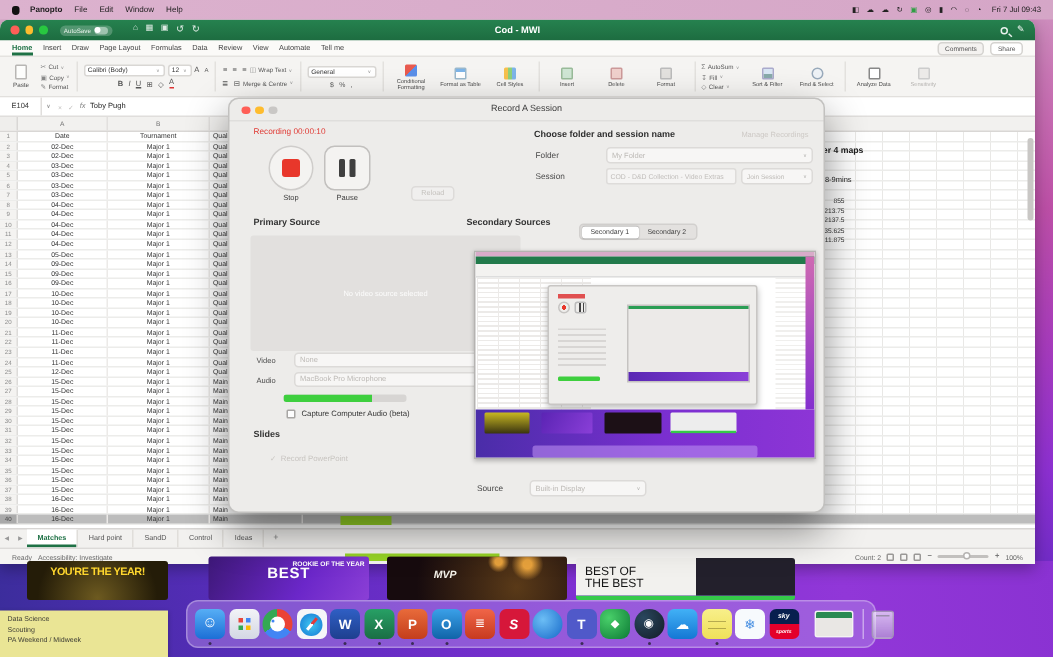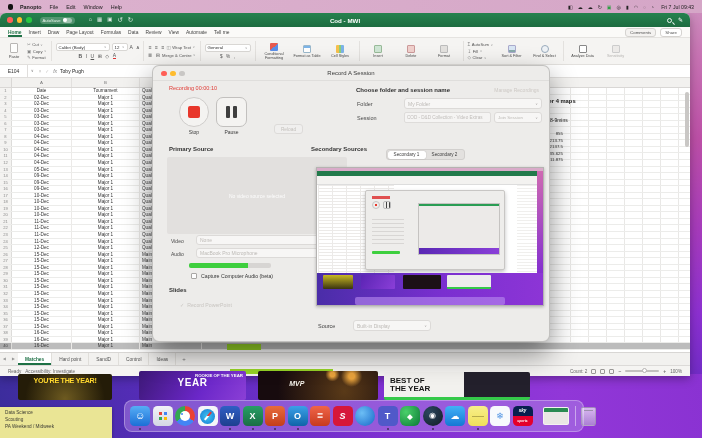--- a/index.html
+++ b/index.html
@@ -218,21 +218,21 @@
   .t2{left:139px;top:371px;width:107px;height:29px;background:linear-gradient(120deg,#3d1877,#6b27c9 60%,#8b3fd6);}
   .t2 .tl1{text-align:right;padding:2px 3px 0;font-size:4.4px;font-weight:bold;color:#fff;}
   .t2 .tl2{text-align:center;font-size:10px;font-weight:900;color:#fff;letter-spacing:.5px;line-height:1;}
   .t3{left:258px;top:371px;width:120px;height:29px;background:
     radial-gradient(circle at 62% 12%,#e8a23c 3%,transparent 9%),
     radial-gradient(circle at 78% 18%,#e8a23c 3%,transparent 11%),
     radial-gradient(circle at 72% 70%,#5a3a18,#170b0e 75%);background-color:#170b0e;}
   .t3 .tl1{position:absolute;left:26%;top:30%;font-size:7px;font-weight:900;font-style:italic;color:#f5f2ea;}
   .t4{left:384px;top:372px;width:146px;height:28px;background:linear-gradient(90deg,#f2f1ee 0 55%,#23202c 55%);
     border-bottom:3px solid #35c94a;display:flex;flex-direction:column;justify-content:center;padding-left:6px;}
-  .t4 .tl1,.t4 .tl2{font-size:8px;font-weight:700;color:#151515;line-height:1;}
+  .t4 .tl1,.t4 .tl2{font-size:8px;font-weight:400;color:#151515;line-height:1;}
   .sticky{position:absolute;left:0;top:407px;width:112px;height:31px;background:#eae595;z-index:6;
     box-shadow:0 1px 3px rgba(0,0,0,.3);padding:2.5px 5px;display:flex;flex-direction:column;gap:1px;}
   .sline{font-size:4.7px;color:#3c3c34;line-height:1.35;}
 
   
   .dock{position:absolute;left:124px;top:400px;width:460px;height:32px;z-index:8;
     background:rgba(173,131,227,.5);border:1px solid rgba(255,255,255,.3);border-radius:8px;}
   .dock-icons{display:flex;align-items:center;height:100%;padding:0 5px;gap:2.5px;}
   .ditem{width:20px;height:20px;border-radius:4.5px;position:relative;display:flex;align-items:center;justify-content:center;flex:0 0 auto;}
   .dg{font-size:9px;color:#fff;font-weight:bold;line-height:1;}
@@ -802,29 +802,29 @@
     </div>
   </div>
 
   <div>
       <div class="thumb t1">
       <span class="tl1">YOU'RE THE YEAR!</span>
         <span class="tl2"></span>
     </div>
       <div class="thumb t2">
       <span class="tl1">ROOKIE OF THE YEAR</span>
-        <span class="tl2">YEAR</span>
+        <span class="tl2">BEST</span>
     </div>
       <div class="thumb t3">
       <span class="tl1">MVP</span>
         <span class="tl2"></span>
     </div>
       <div class="thumb t4">
       <span class="tl1">BEST OF</span>
-        <span class="tl2">THE YEAR</span>
+        <span class="tl2">THE BEST</span>
     </div>
     </div>
 
   <div class="sticky">
     <div style="display:flex;flex-direction:column;gap:1px;">
         <span class="sline">Data Science</span>
         <span class="sline">Scouting</span>
         <span class="sline">PA Weekend / Midweek</span>
       </div>
   </div>

